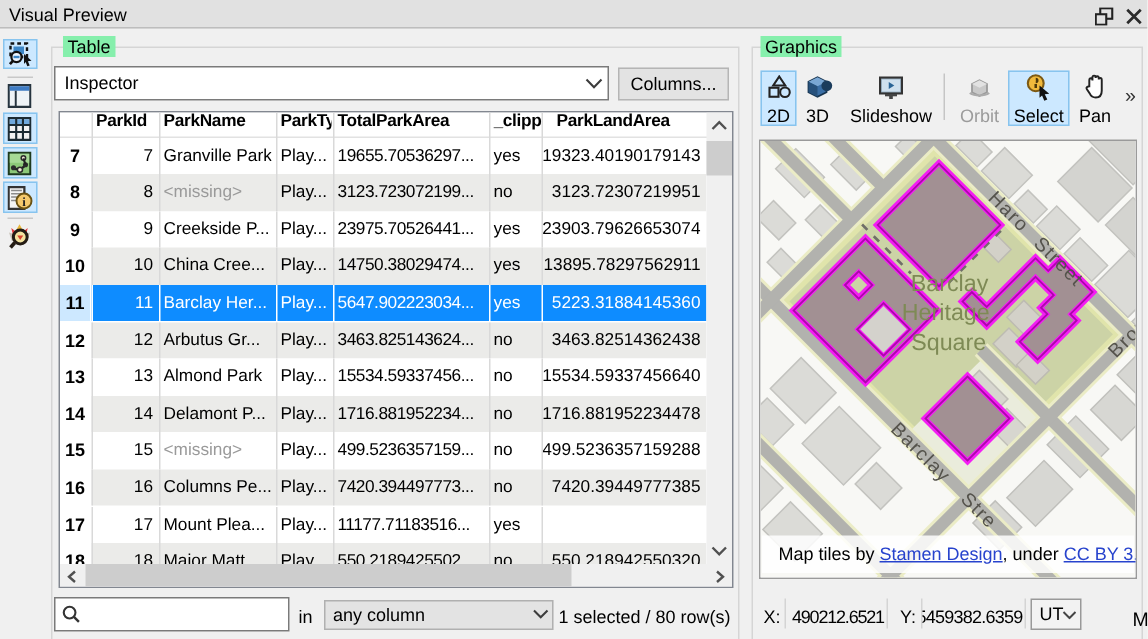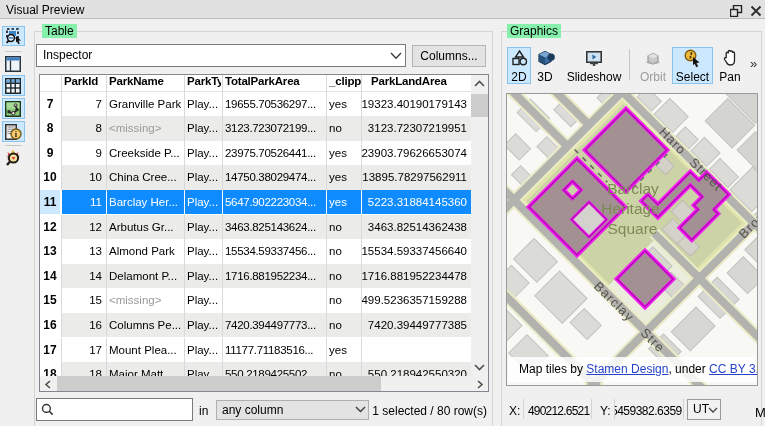--- a/index.html
+++ b/index.html
@@ -232,20 +232,21 @@
         <div class="abs" style="left:65.5px;top:172.20000000000002px;width:1px;height:24.6px;background:#d9d9d9;"></div>
         <div class="abs" style="left:143.5px;top:172.20000000000002px;width:1px;height:24.6px;background:#d9d9d9;"></div>
         <div class="abs" style="left:181.5px;top:172.20000000000002px;width:1px;height:24.6px;background:#d9d9d9;"></div>
         <div class="abs" style="left:285.5px;top:172.20000000000002px;width:1px;height:24.6px;background:#d9d9d9;"></div>
         <div class="abs" style="left:320.5px;top:172.20000000000002px;width:1px;height:24.6px;background:#d9d9d9;"></div>
         <div class="abs" style="left:21px;top:196.8px;width:410px;height:24.6px;background:#ffffff;"></div>
         <div class="rowhdr" style="left:0;top:196.8px;width:20px;background:#fff;">15</div>
         <div class="cell num" style="left:24px;top:196.8px;width:38px;color:#000;">15</div>
         <div class="cell" style="left:69px;top:196.8px;width:72px;color:#9a9a9a;">&lt;missing&gt;</div>
         <div class="cell" style="left:147px;top:196.8px;width:33px;color:#000;">Play...</div>
+        <div class="cell" style="left:185px;top:196.8px;width:98px;color:#000;letter-spacing:-0.3px;">499.5236357159...</div>
         <div class="cell" style="left:289px;top:196.8px;width:34px;color:#000;">no</div>
         <div class="cell num" style="left:321px;top:196.8px;width:106px;color:#000;">499.5236357159288</div>
         <div class="abs" style="left:20.5px;top:196.8px;width:1px;height:24.6px;background:#d9d9d9;"></div>
         <div class="abs" style="left:65.5px;top:196.8px;width:1px;height:24.6px;background:#d9d9d9;"></div>
         <div class="abs" style="left:143.5px;top:196.8px;width:1px;height:24.6px;background:#d9d9d9;"></div>
         <div class="abs" style="left:181.5px;top:196.8px;width:1px;height:24.6px;background:#d9d9d9;"></div>
         <div class="abs" style="left:285.5px;top:196.8px;width:1px;height:24.6px;background:#d9d9d9;"></div>
         <div class="abs" style="left:320.5px;top:196.8px;width:1px;height:24.6px;background:#d9d9d9;"></div>
         <div class="abs" style="left:21px;top:221.4px;width:410px;height:24.6px;background:#ebebe9;"></div>
         <div class="rowhdr" style="left:0;top:221.4px;width:20px;background:#fff;">16</div>

